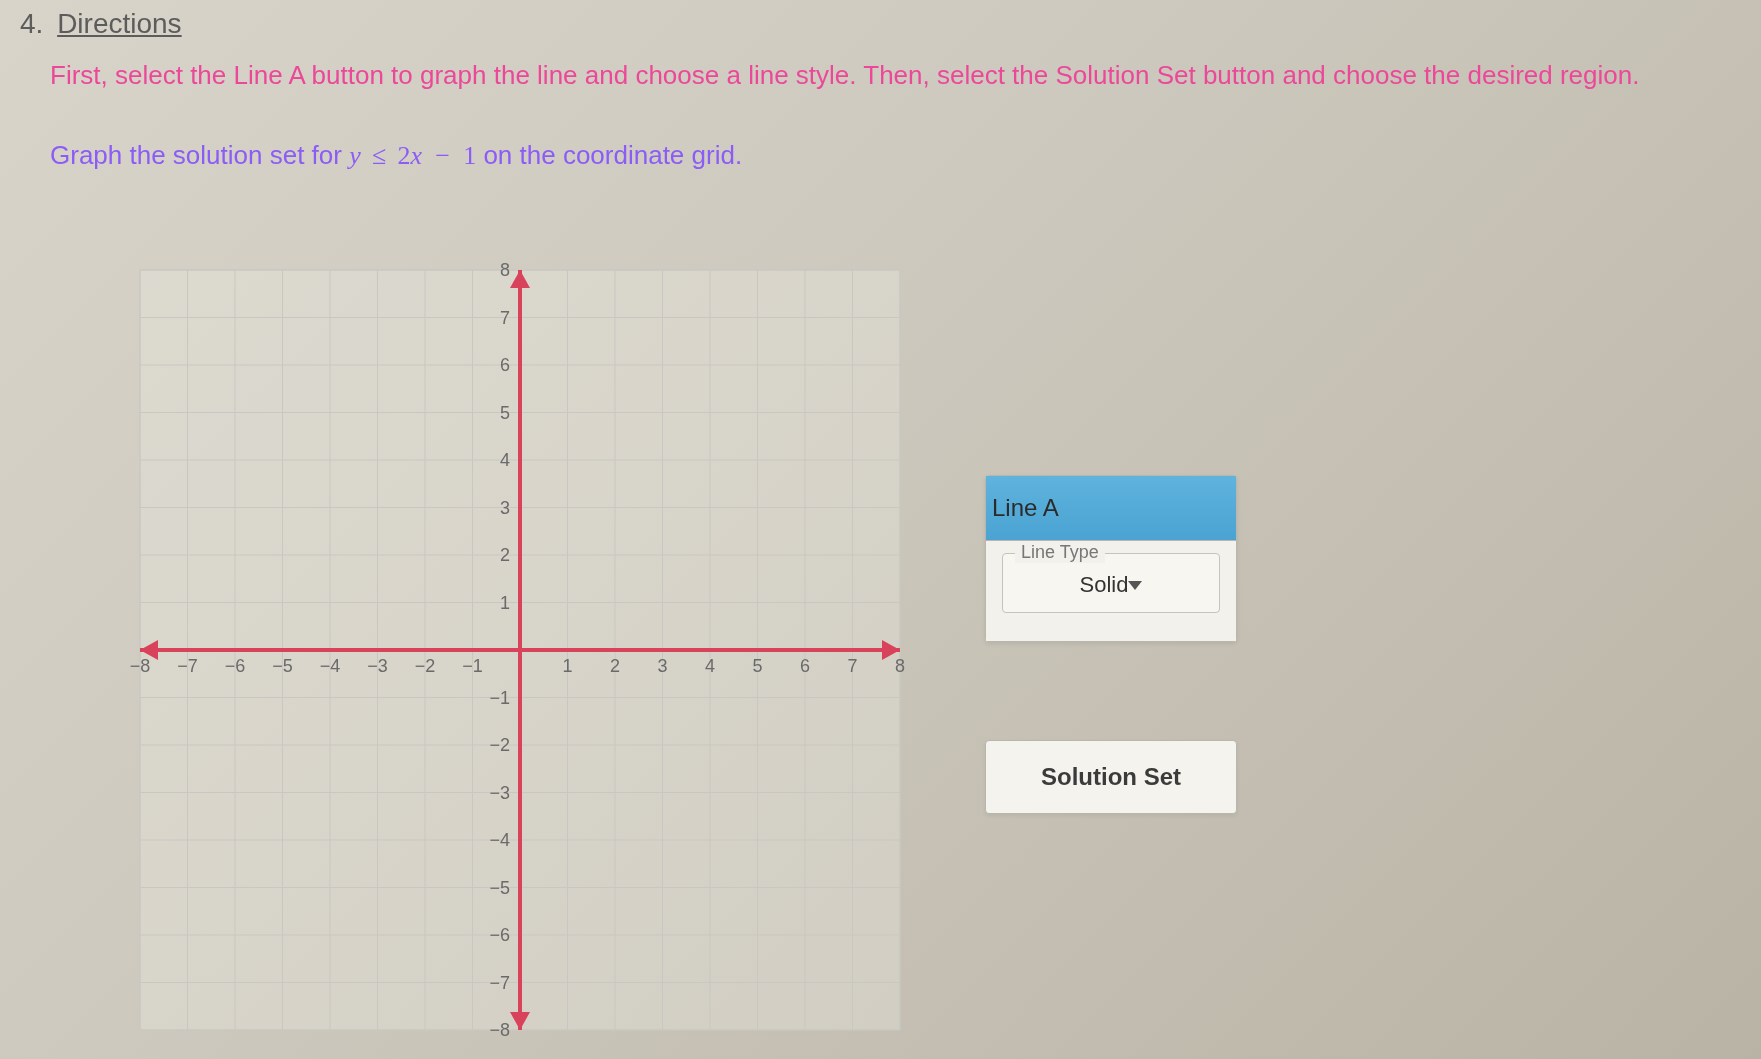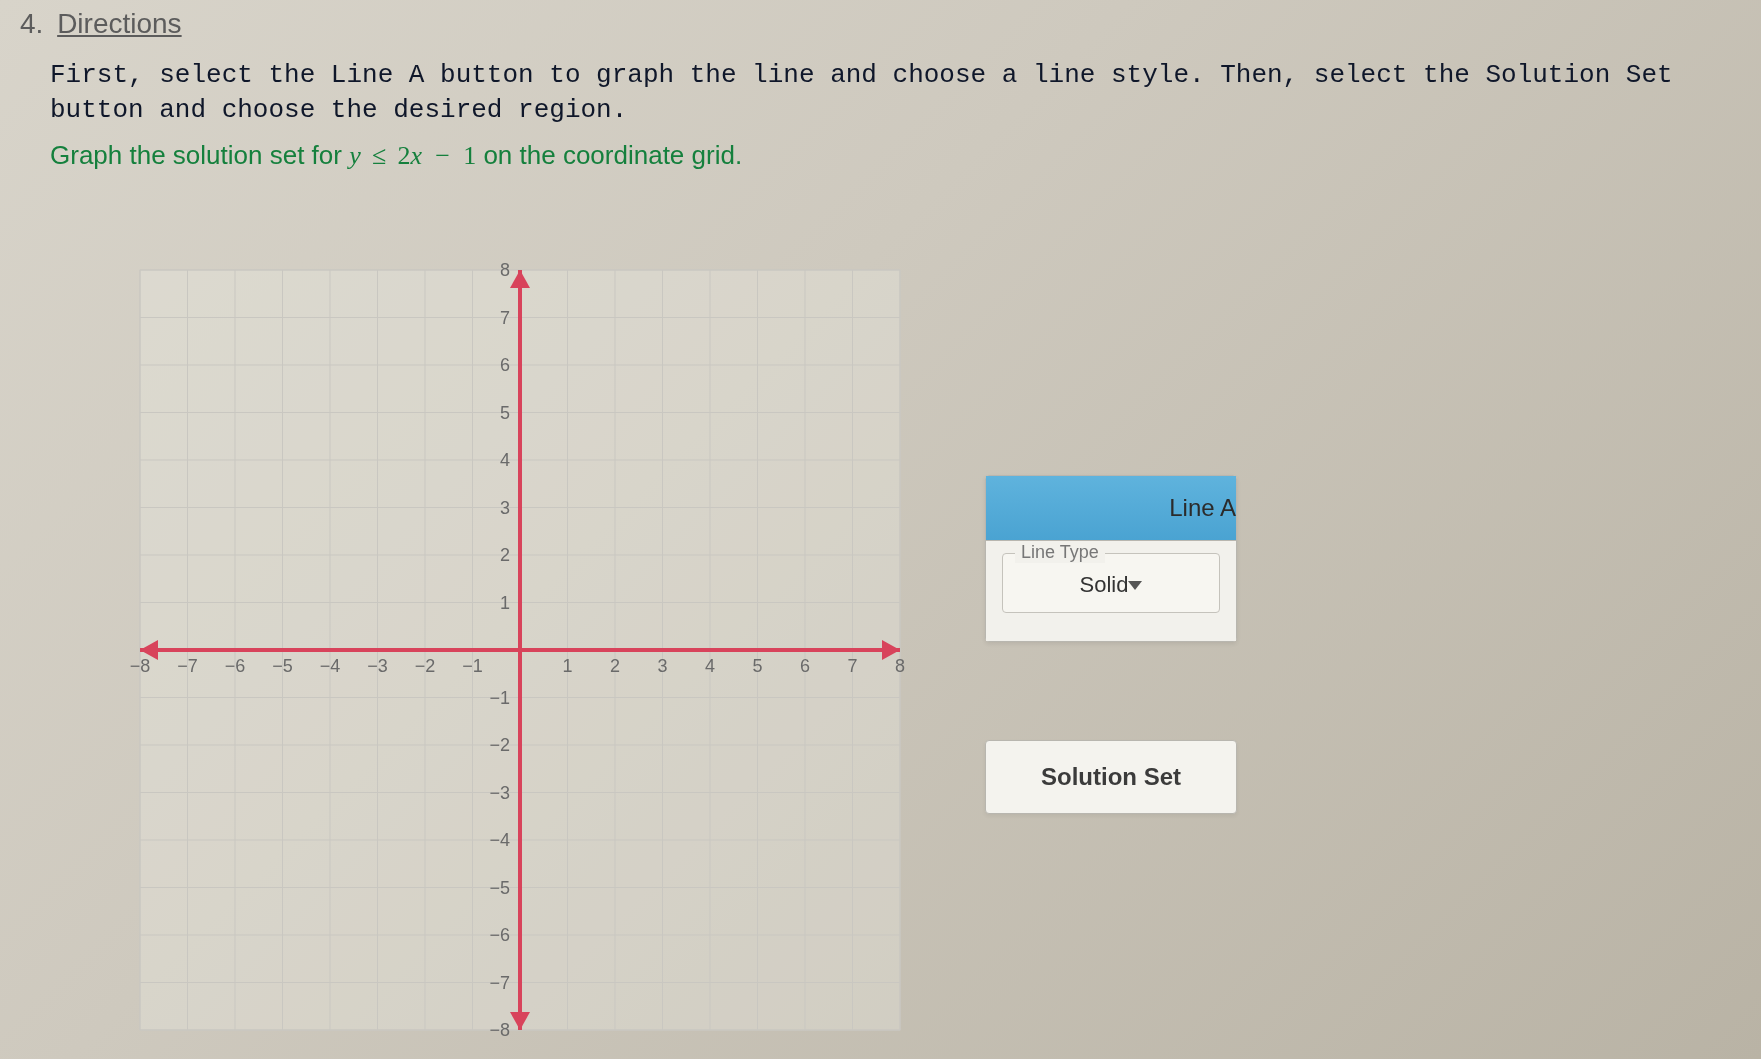--- a/index.html
+++ b/index.html
@@ -21,30 +21,29 @@
     color: #5c5c5c;
   }
   .question-header .num { display:inline-block; margin-right: 6px; }
   .question-header .dir { text-decoration: underline; text-align: center; }
   .instr1 {
     position: absolute;
     left: 50px;
     top: 58px;
     right: 20px;
     font-size: 26px;
-    color: #0f172a;
+    color: #ec4899;
     line-height: 1.35;
-    font-family: Liberation Mono, monospace;
   }
   .instr2 {
     position: absolute;
     left: 50px;
     top: 140px;
     font-size: 26px;
-    color: #15803d;
+    color: #8b5cf6;
   }
   .instr2 .math-y { font-style: italic; font-family: 'Times New Roman', serif; }
   .instr2 .math-x { font-style: italic; font-family: 'Times New Roman', serif; }
   .instr2 .leq { font-family: 'Times New Roman', serif; padding: 0 4px; }
   .instr2 .coef { font-family: 'Times New Roman', serif; }
   .instr2 .minus { font-family: 'Times New Roman', serif; padding: 0 6px; }
   .instr2 .one { font-family: 'Times New Roman', serif; }
 
   
   .graph-wrap {
@@ -74,22 +73,22 @@
     border: 1px solid #b8b6af;
     background: #f2f1ec;
     border-radius: 4px;
     box-shadow: 0 2px 4px rgba(0,0,0,0.08);
   }
   .panel .tab {
     background: #4fa9d6;
     background: linear-gradient(#5fb3dd, #4aa3d2);
     color: #2b2b2b;
     font-size: 24px;
-    text-align: right;
-    padding: 18px 0;
+    text-align: left;
+    padding: 18px 6px;
     border-bottom: 1px solid #b8b6af;
     cursor: pointer;
   }
   .panel .body {
     padding: 12px 16px 28px 16px;
     background: #f2f1ec;
   }
   .fieldset {
     border: 1px solid #c5c3bc;
     border-radius: 4px;

